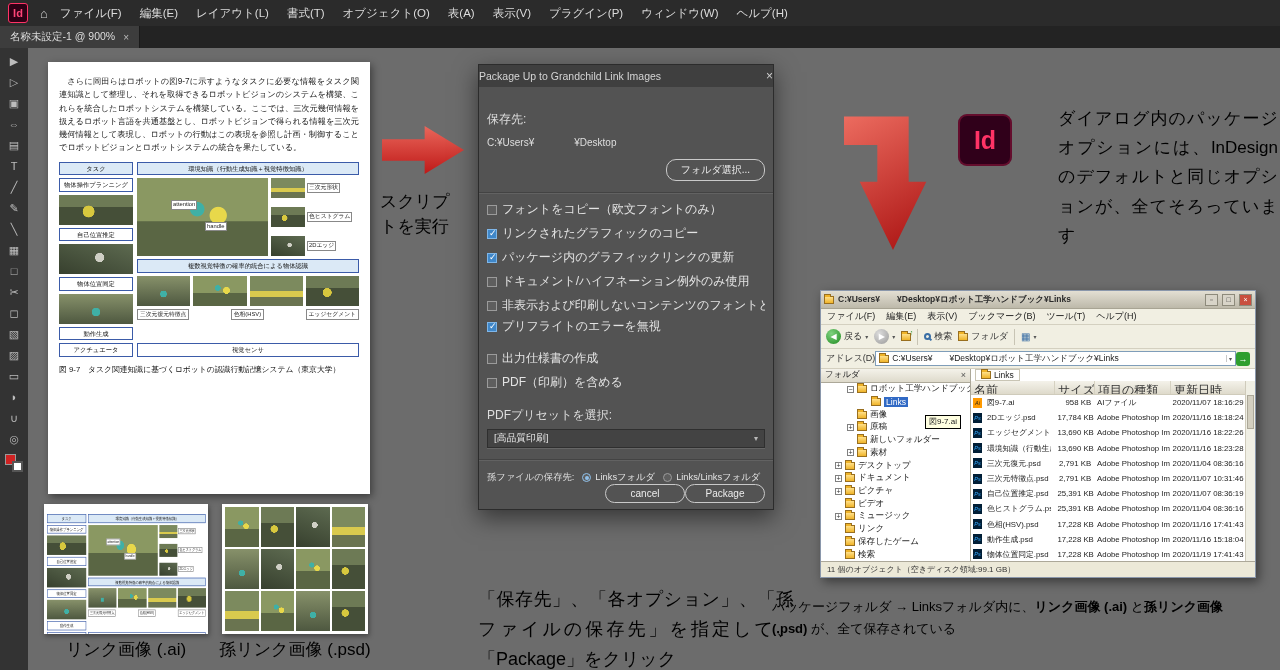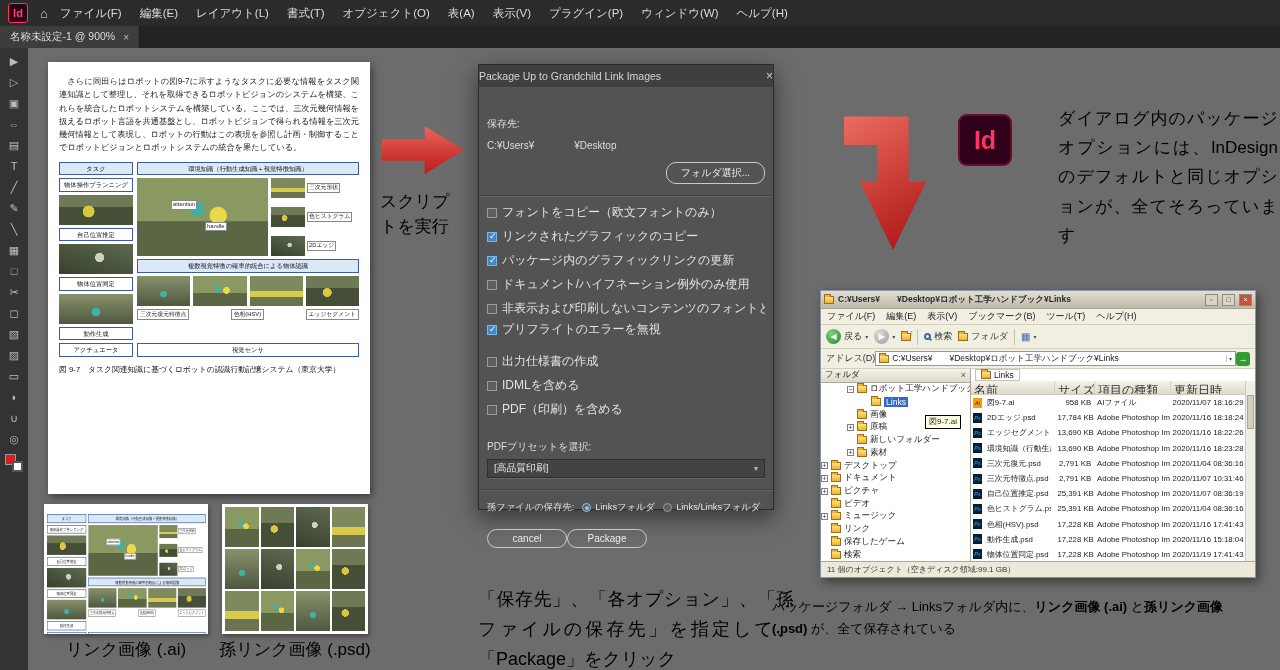--- a/index.html
+++ b/index.html
@@ -65,41 +65,41 @@
 
   .arrow-right{position:absolute;left:354px;top:72px;width:82px;height:60px;background:linear-gradient(180deg,#ef7063,#b90f0f);clip-path:polygon(0 32%,52% 32%,52% 10%,100% 50%,52% 90%,52% 68%,0 68%)}
   .arrow-bent{position:absolute;left:816px;top:60px;width:98px;height:142px;background:linear-gradient(150deg,#ef7063,#a60d0d);clip-path:polygon(0 6%,66% 6%,66% 52%,84% 52%,50% 100%,16% 52%,34% 52%,34% 26%,0 26%)}
   .logo-big{position:absolute;left:930px;top:66px;width:54px;height:52px;border-radius:9px;background:#30001a;color:#ff3366;display:flex;align-items:center;justify-content:center;font-size:25px;font-weight:bold;box-shadow:inset 0 0 0 2px rgba(255,51,102,.25)}
 
   
   .dialog{position:absolute;left:450px;top:16px;width:296px;height:446px;background:#535353;border:1px solid #2c2c2c;box-shadow:0 8px 22px rgba(0,0,0,.5);color:#e3e3e3}
   .dlg-title{height:22px;background:#3f3f3f;display:flex;align-items:center;justify-content:space-between;padding:0 0;font-size:10.5px;color:#d5d5d5}
   .dlg-close{font-size:12px;color:#cfcfcf}
   .dlg-body{padding:8px 8px 0 8px}
-  .dlg-label{font-size:10px;color:#dedede;margin-top:22px}
+  .dlg-label{font-size:12px;color:#dedede;margin-top:16px}
   .dlg-path{font-size:10px;color:#dedede;margin-top:8px}
   .dlg-btnrow{display:flex;justify-content:flex-end;margin-top:9px}
   .pillbtn{background:transparent;border:1px solid #c9c9c9;border-radius:10px;color:#ececec;font-size:10px;padding:3px 14px;font-family:"Liberation Sans",sans-serif}
   .dlg-divider{border-top:1px solid #434343;border-bottom:1px solid #626262;margin:11px -8px 0 -8px}
   .crow{display:flex;align-items:center;gap:5px;margin-top:7px;white-space:nowrap;overflow:hidden}
   .cb{width:10px;height:10px;border:1px solid #9b9b9b;background:#5e5e5e;flex:0 0 auto;position:relative}
   .cb.on{background:#3f87c9;border-color:#7fb6e8}
   .cb.on::after{content:"✓";position:absolute;left:1px;top:-2px;color:#fff;font-size:9px}
   .cl{font-size:12px;color:#e3e3e3}
   .gap1{margin-top:4px}
   .gap2{margin-top:15px}
   .dlg-select{margin-top:5px;height:19px;background:#434343;border:1px solid #2f2f2f;box-shadow:0 1px 0 #666;display:flex;align-items:center;justify-content:space-between;padding:0 6px;font-size:9.8px;color:#e6e6e6}
   .ddv{color:#b9b9b9;font-size:8px}
   .radio-row{display:flex;align-items:center;gap:8px;margin-top:10px;white-space:nowrap}
   .radio-row .dlg-label{margin-top:0;font-size:9.3px}
   .rrow{display:flex;align-items:center;gap:4px;font-size:9.3px}
   .radio{width:9px;height:9px;border:1px solid #9b9b9b;border-radius:50%;background:#5e5e5e;position:relative;flex:0 0 auto}
   .radio.on{border-color:#8fc0ea}
   .radio.on::after{content:"";position:absolute;left:2px;top:2px;width:4px;height:4px;border-radius:50%;background:#8fc0ea}
-  .dlg-actions{display:flex;justify-content:flex-start;margin-top:15px}
+  .dlg-actions{display:flex;justify-content:flex-end;}
   .dlg-actions .pillbtn{min-width:80px}
 
   
   .explorer{position:absolute;left:792px;top:242px;width:436px;height:288px;background:#ece9d8;border:1px solid #8a97ab;box-shadow:3px 4px 10px rgba(0,0,0,.45);font-size:9px;color:#222}
   .xtitle{height:18px;background:linear-gradient(180deg,#e3dfd3,#bdb9aa);display:flex;align-items:center;gap:4px;padding:0 3px;border-bottom:1px solid #a8a494}
   .xtitle-text{font-size:8.5px;font-weight:bold;color:#2a2a2a;flex:1;overflow:hidden;white-space:nowrap}
   .wbtn{width:13px;height:12px;border:1px solid #8d8a7b;background:#d8d4c8;font-size:7px;display:flex;align-items:center;justify-content:center;color:#333}
   .wbtn.close{background:#c94f3f;color:#fff}
   .xmenu{height:16px;display:flex;align-items:center;gap:11px;padding:0 6px;border-bottom:1px solid #d4d0c0;background:#f1efe2;font-size:9px}
   .xtoolbar{height:24px;display:flex;align-items:center;gap:6px;padding:0 5px;border-bottom:1px solid #d4d0c0;background:#f1efe2}
@@ -122,21 +122,21 @@
   .xaddr-text{font-size:8.5px;white-space:nowrap;overflow:hidden;flex:1}
   .dd{font-size:6px;color:#555;border-left:1px solid #c8c8c8;padding-left:2px}
   .go{width:14px;height:14px;border-radius:3px;background:#2f9e2f;color:#fff;font-size:9px;display:flex;align-items:center;justify-content:center}
   .xbody{position:absolute;left:0;top:78px;right:0;bottom:16px;display:flex;background:#fff}
   .tpane{width:150px;border-right:1px solid #aca899;background:#fff;display:flex;flex-direction:column;overflow:hidden}
   .tpane-head{height:14px;background:linear-gradient(180deg,#f4f2ea,#dedacb);border-bottom:1px solid #aca899;display:flex;align-items:center;justify-content:space-between;padding:0 4px;font-size:8.5px}
   .tclose{font-size:9px;color:#555}
   .trow{height:12.8px;display:flex;align-items:center;gap:3px;font-size:8.6px;white-space:nowrap;overflow:hidden}
   .exp{width:7px;height:7px;border:1px solid #808080;background:#fff;font-size:7px;line-height:5px;text-align:center;color:#333;flex:0 0 auto}
   .spc{width:7px;flex:0 0 auto}
-  .lv2{}.lv3{padding-left:26px}.lv4{padding-left:40px}
+  .lv2{padding-left:14px}.lv3{padding-left:26px}.lv4{padding-left:40px}
   .tlabel{overflow:hidden}
   .tlabel.sel{background:#316ac5;color:#fff;padding:0 2px}
   .fpane{flex:1;position:relative;overflow:hidden}
   .links-tab{position:absolute;left:4px;top:0;height:12px;display:flex;align-items:center;gap:3px;font-size:8.5px;background:#fff;border:1px solid #c9c5b5;padding:0 5px}
   .fhead{position:absolute;left:0;top:12px;right:0;height:14px;display:flex;background:linear-gradient(180deg,#f4f2ea,#dedacb);border-bottom:1px solid #cfcbbb;font-size:12px;color:#333}
   .fhead span{padding:1px 3px;border-right:1px solid #d5d1c1;overflow:hidden;white-space:nowrap}
   .frows{position:absolute;left:0;top:26px;right:10px;bottom:0}
   .frow{height:15.2px;display:flex;align-items:center;font-size:7.8px;white-space:nowrap}
   .c-name{width:84px}.c-size{width:40px;text-align:right}.c-type{width:76px}.c-date{width:76px}
   .frow span{padding:0 3px;overflow:hidden}
@@ -310,24 +310,20 @@
         <label class="crow gap1">
             <span class="cb on"></span>
             <span class="cl">プリフライトのエラーを無視</span>
           </label>
         <label class="crow gap2">
             <span class="cb"></span>
             <span class="cl">出力仕様書の作成</span>
           </label>
         <label class="crow">
             <span class="cb"></span>
-            <span class="cl">IDMLを含める</span>
-          </label>
-        <label class="crow">
-            <span class="cb"></span>
             <span class="cl">PDF（印刷）を含める</span>
           </label>
         <div class="dlg-label">PDFプリセットを選択:</div>
         <div class="dlg-select">
           <span>[高品質印刷]</span>
           <span class="ddv">▾</span>
         </div>
         <div class="dlg-divider"></div>
         <div class="radio-row">
           <span class="dlg-label">孫ファイルの保存先:</span>

